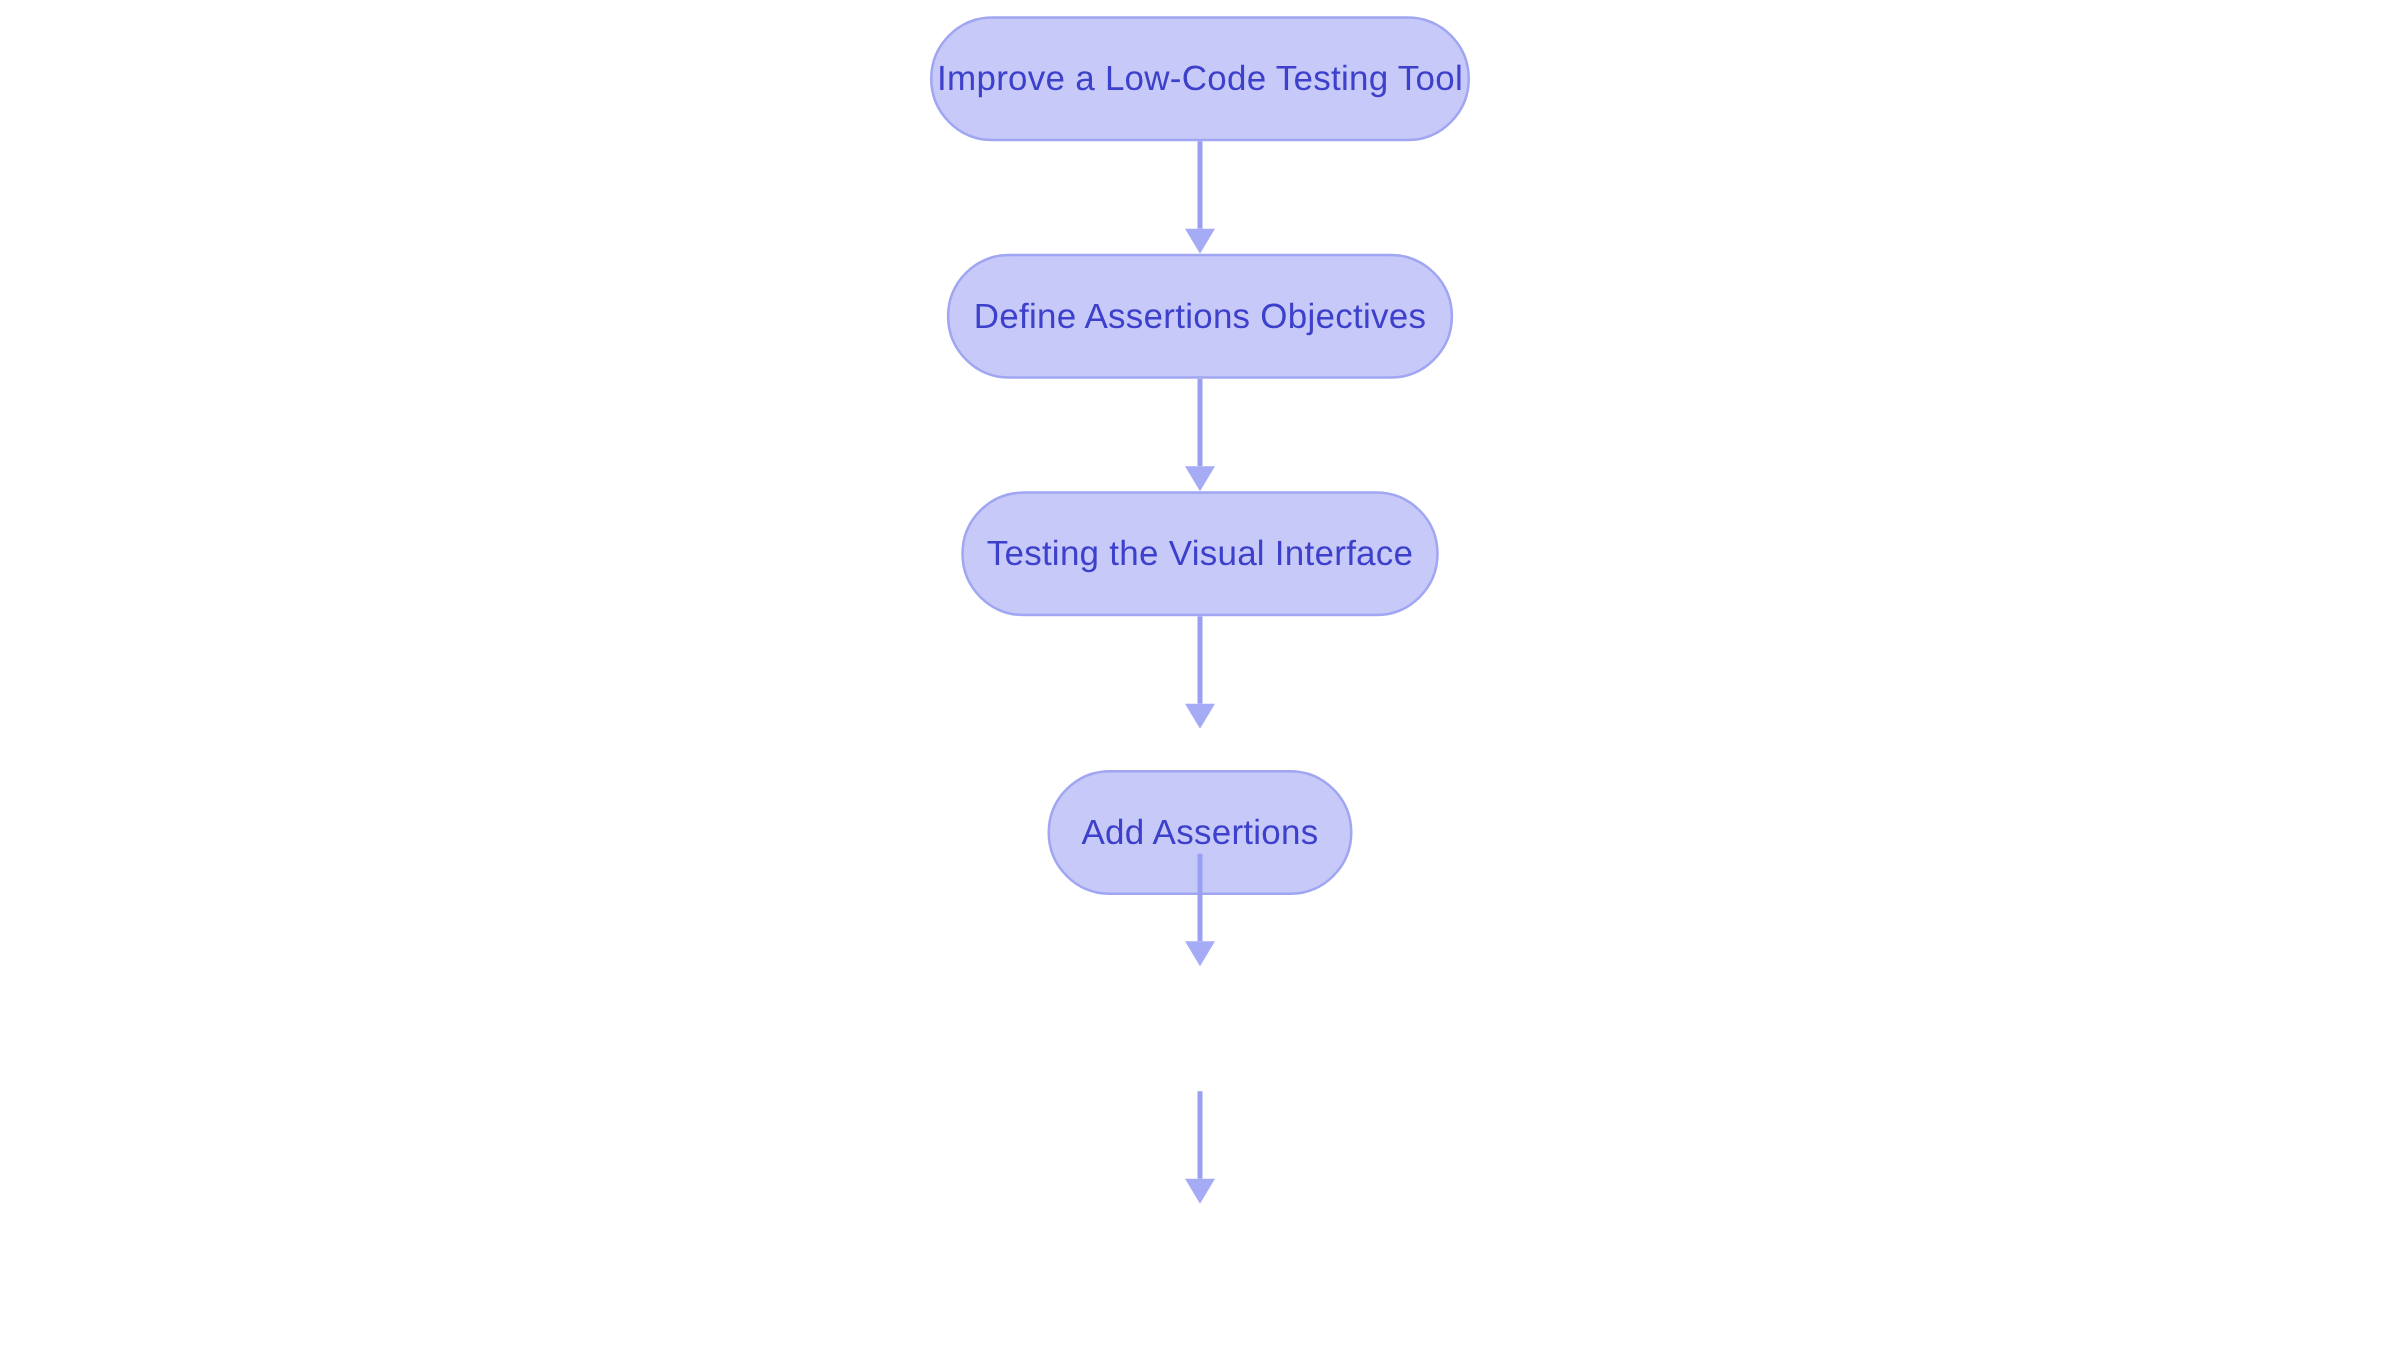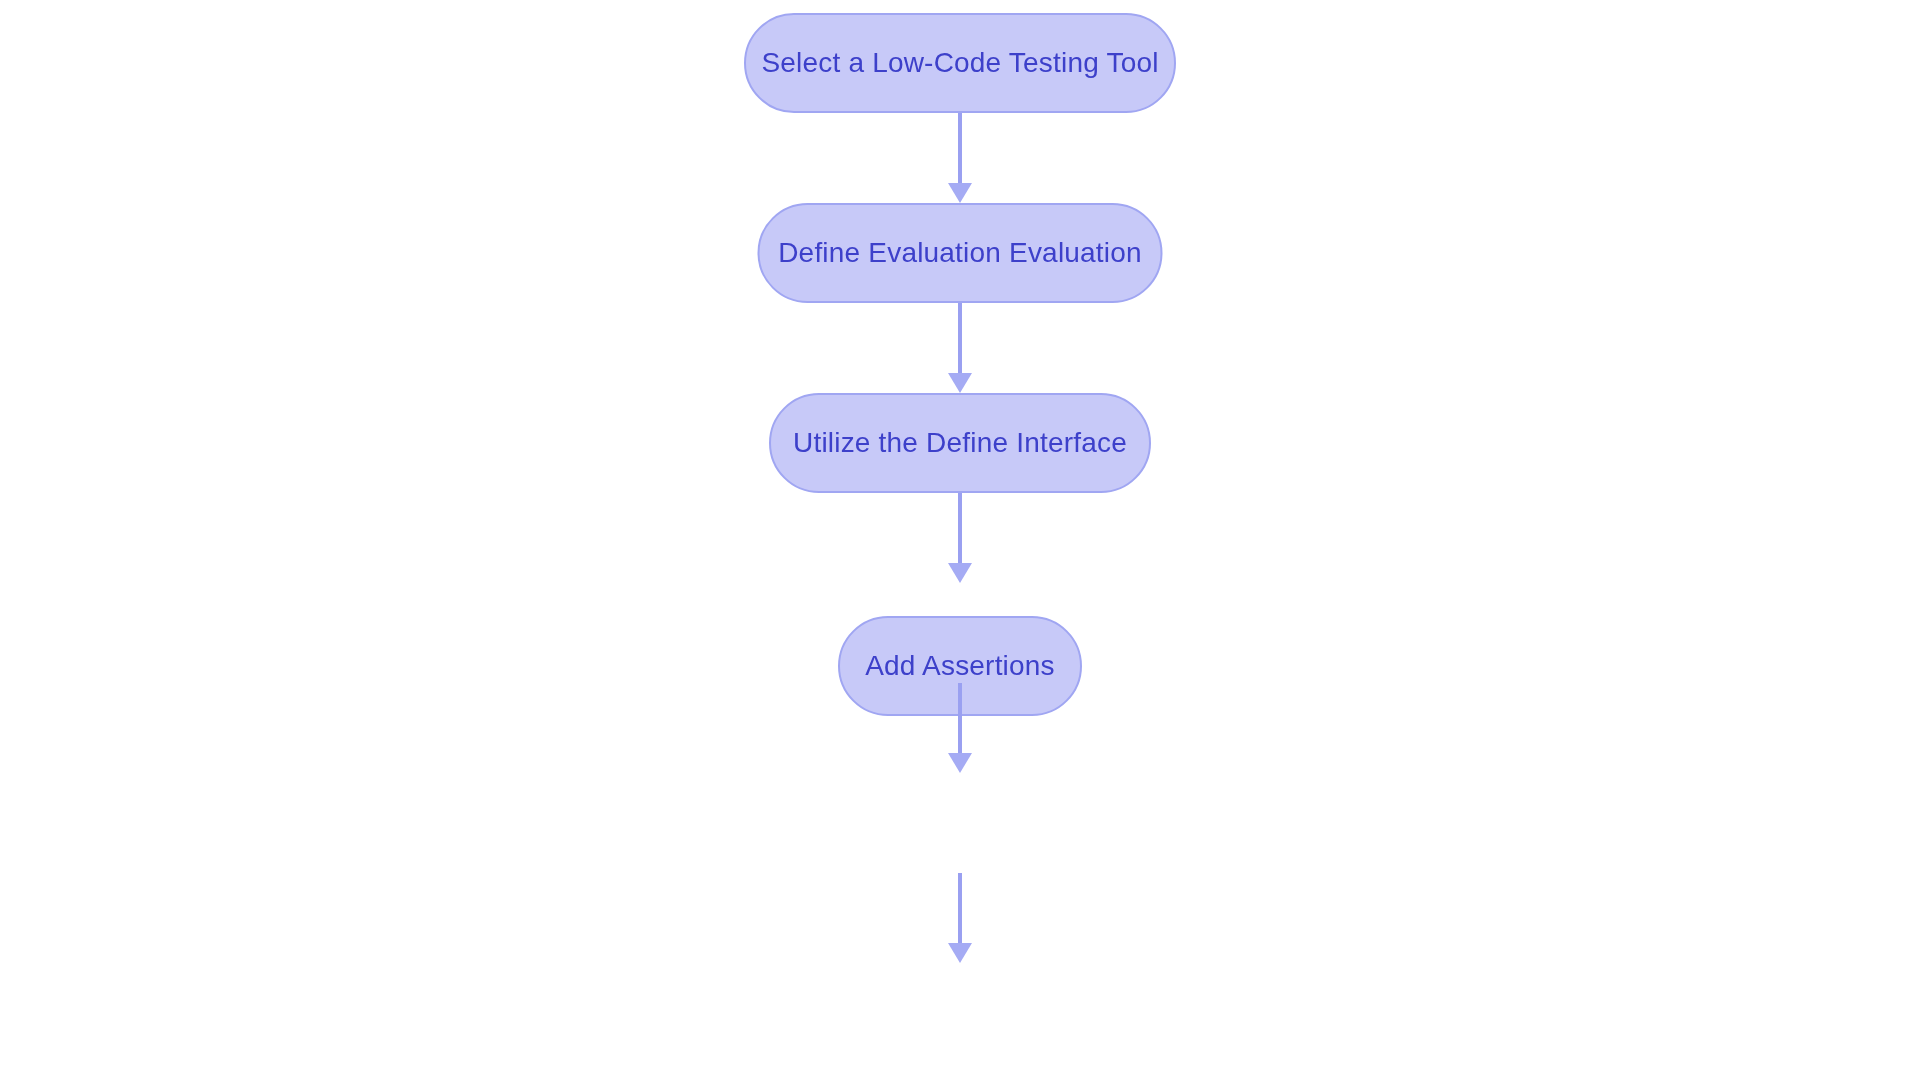--- a/index.html
+++ b/index.html
@@ -62,39 +62,39 @@
     border-right: 12px solid transparent;
     border-top: 20px solid var(--arrow-head);
   }
 </style>
 </head>
 <body>
 
 <div class="canvas">
 
   <div class="node" style="top:13px; width:432px">
-    <span class="label">Select a Low-Code Testing Tool</span>
+    <span class="label">Improve a Low-Code Testing Tool</span>
   </div>
 
   <div class="arrow" style="top:113px">
     <div class="arrow-line"></div>
     <div class="arrow-head"></div>
   </div>
 
   <div class="node" style="top:203px; width:405px">
-    <span class="label">Define Evaluation Evaluation</span>
+    <span class="label">Define Assertions Objectives</span>
   </div>
 
   <div class="arrow" style="top:303px">
     <div class="arrow-line"></div>
     <div class="arrow-head"></div>
   </div>
 
   <div class="node" style="top:393px; width:382px">
-    <span class="label">Utilize the Define Interface</span>
+    <span class="label">Testing the Visual Interface</span>
   </div>
 
   <div class="arrow" style="top:493px">
     <div class="arrow-line"></div>
     <div class="arrow-head"></div>
   </div>
 
   <div class="node" style="top:616px; width:244px">
     <span class="label">Add Assertions</span>
   </div>

